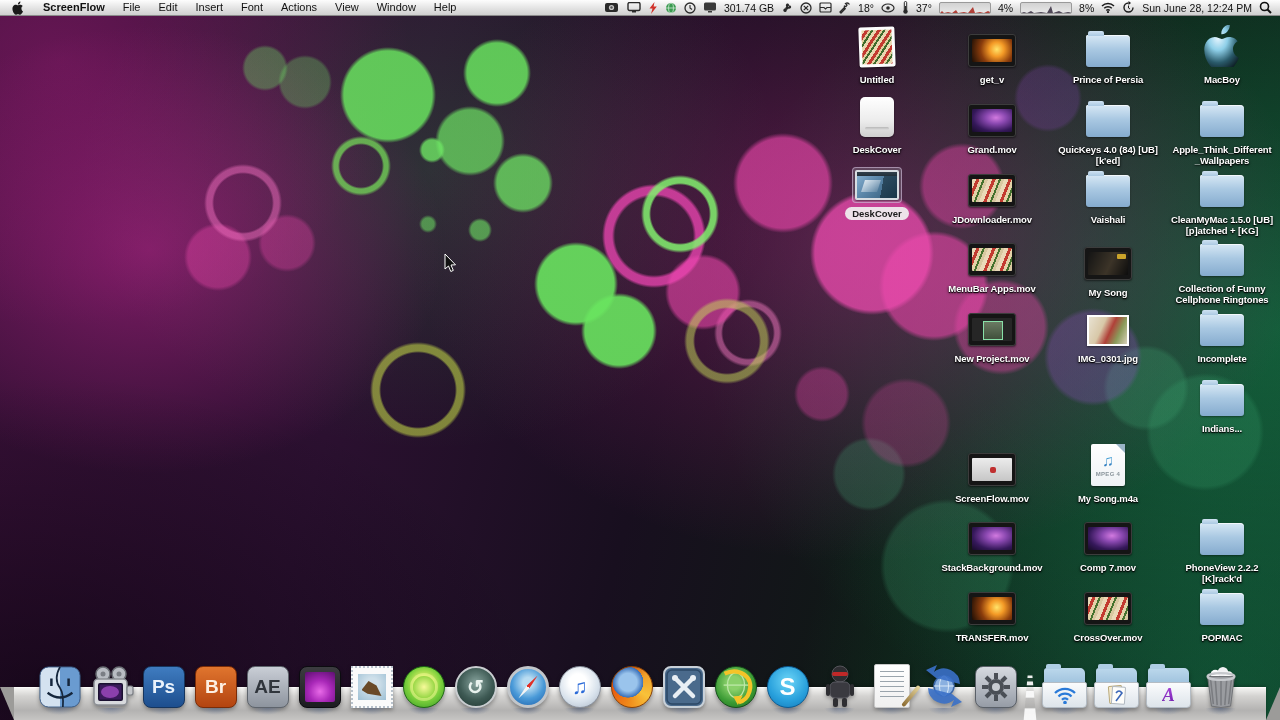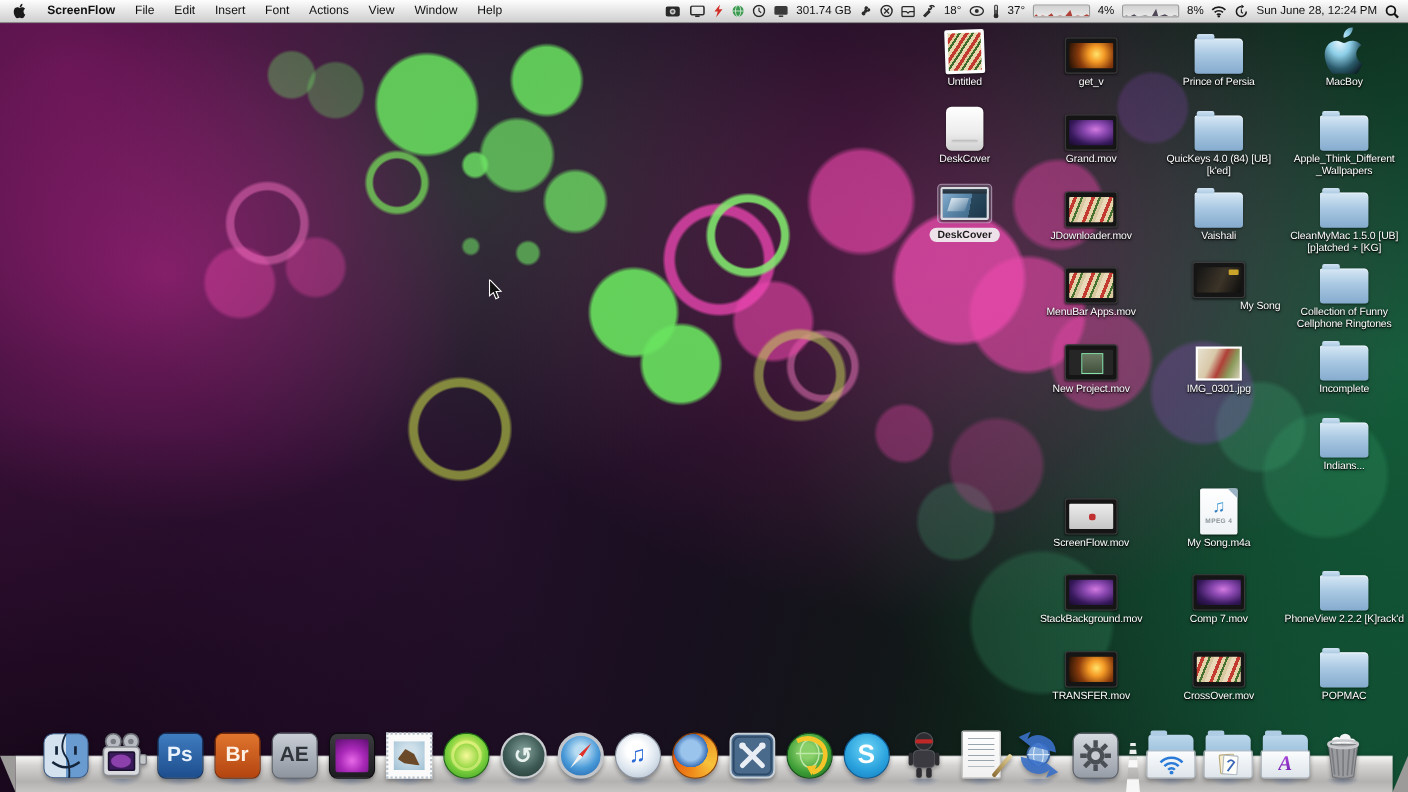--- a/index.html
+++ b/index.html
@@ -50,39 +50,39 @@
       radial-gradient(ellipse 420px 320px at 150px 250px, rgba(200,40,150,.50), transparent 70%),
       radial-gradient(ellipse 500px 380px at 60px 60px,   rgba(160,30,120,.45), transparent 70%),
       radial-gradient(ellipse 640px 460px at 860px 240px, rgba(190,40,140,.40), transparent 70%),
       radial-gradient(ellipse 500px 400px at 430px 170px, rgba(70,200,90,.18),  transparent 70%),
       radial-gradient(ellipse 800px 600px at 1280px 330px, rgba(25,140,85,.55), transparent 72%),
       radial-gradient(ellipse 600px 500px at 1230px 700px, rgba(20,110,70,.50), transparent 72%),
       linear-gradient(105deg, #3a1038 0%, #2b1030 30%, #180f1f 52%, #0f1a15 72%, #0c2a1c 100%);
   }
 
   
-  .menubar { position:absolute; top:0; left:0; right:0; height:21px;
+  .menubar { position:absolute; top:0; left:0; right:0; height:16px;
     background:linear-gradient(#fdfdfd,#e8e8e8 45%,#cfcfcf);
     border-bottom:1px solid #8a8a8a;
     display:flex; align-items:center; font-size:11px; color:#111; z-index:50; }
   .mb-left { display:flex; align-items:center; gap:0; padding-left:8px; }
   .mb-apple { padding:0 10px 0 4px; display:flex; align-items:center; }
   .mb-item { padding:0 9px; line-height:17px; cursor:default; white-space:nowrap; }
   .mb-item.app { font-weight:bold; }
   .mb-right { margin-left:auto; display:flex; align-items:center; gap:7px; padding-right:8px; }
   .st { display:flex; align-items:center; gap:3px; }
   .st svg { display:block; }
   .st-text { font-size:10.5px; white-space:nowrap; }
   .graphbox { width:52px; height:12px; background:linear-gradient(#d2d2d2,#e8e8e8); border:1px solid #9a9a9a; border-radius:2px; position:relative; overflow:hidden; }
   .graphbox svg { position:absolute; bottom:0; left:0; }
 
   
   .dicon { position:absolute; width:112px; text-align:center; cursor:default; }
   .dicon .ic { height:42px; display:flex; align-items:flex-end; justify-content:center; }
-  .dicon .lbl { margin-top:3px; font-size:9.5px; font-weight:normal; letter-spacing:-0.1px; color:#fff;
+  .dicon .lbl { margin-top:8px; font-size:9.5px; font-weight:bold; letter-spacing:-0.1px; color:#fff;
     line-height:10.5px; text-shadow:0 1px 1px #000, 0 1px 3px rgba(0,0,0,.95); overflow-wrap:anywhere; }
   .dicon .lbl-pill { display:inline-block; background:rgba(240,240,240,.92); color:#1a1a1a; text-shadow:none;
     border-radius:8px; padding:1px 7px; font-size:9.5px; font-weight:bold; margin-top:2px; }
   .selbox { display:inline-block; background:rgba(160,160,170,.30); border:1px solid rgba(220,200,230,.55); border-radius:4px; padding:2px; }
 
   .ic-folder { width:44px; height:32px; position:relative; border-radius:2px 4px 3px 3px;
     background:linear-gradient(180deg,#d7e8f5,#a9c8e2 45%,#85abce); box-shadow:inset 0 1px 0 rgba(255,255,255,.7), 0 1px 2px rgba(0,0,0,.4); }
   .ic-folder::before { content:""; position:absolute; top:-4px; left:2px; width:16px; height:5px;
     border-radius:2px 2px 0 0; background:linear-gradient(#cfe2f2,#abc9e2); }
 
@@ -413,21 +413,21 @@
         <div class="ic-folder"></div>
       </div>
     <div class="lbl">QuicKeys 4.0 (84) [UB] [k'ed]</div>
   </div>
   <div class="dicon" style="left:1052px; top:165px;">
     <div class="ic">
         <div class="ic-folder"></div>
       </div>
     <div class="lbl">Vaishali</div>
   </div>
-  <div class="dicon" style="left:1052px; top:229px;text-align:right;">
+  <div class="dicon" style="left:1052px; top:238px;">
     <div class="ic">
         <div class="ic-movie mv-dark">
           <div class="scr"></div>
         </div>
       </div>
     <div class="lbl">My Song</div>
   </div>
   <div class="dicon" style="left:1052px; top:304px;">
     <div class="ic">
         <div class="ic-photo">

